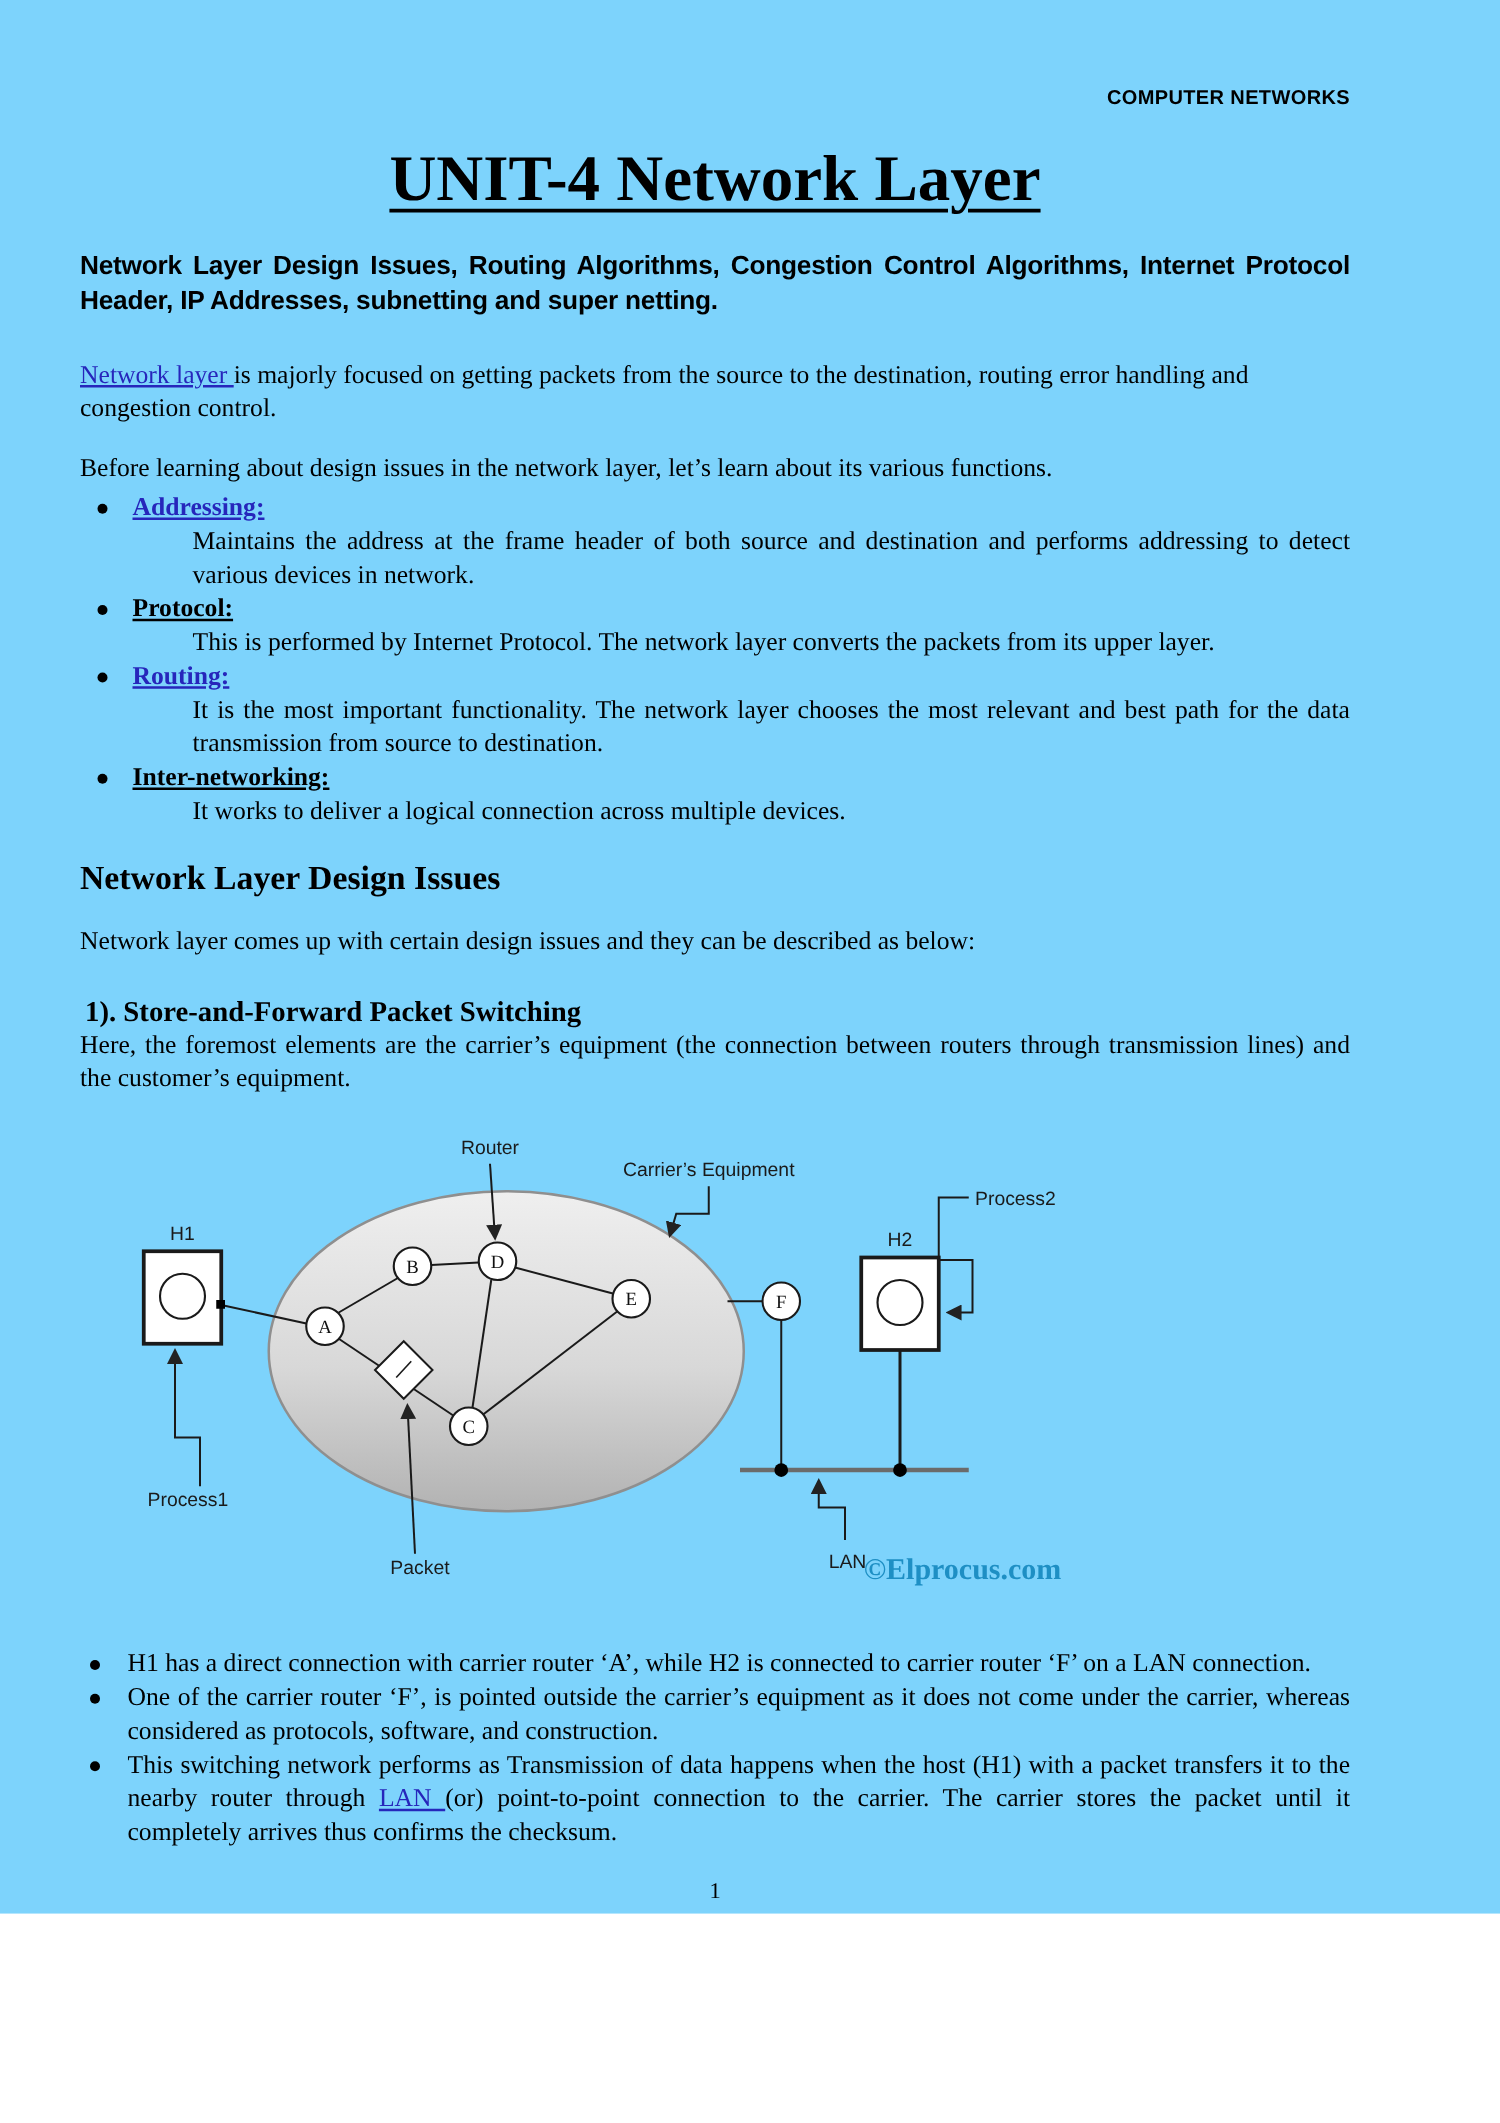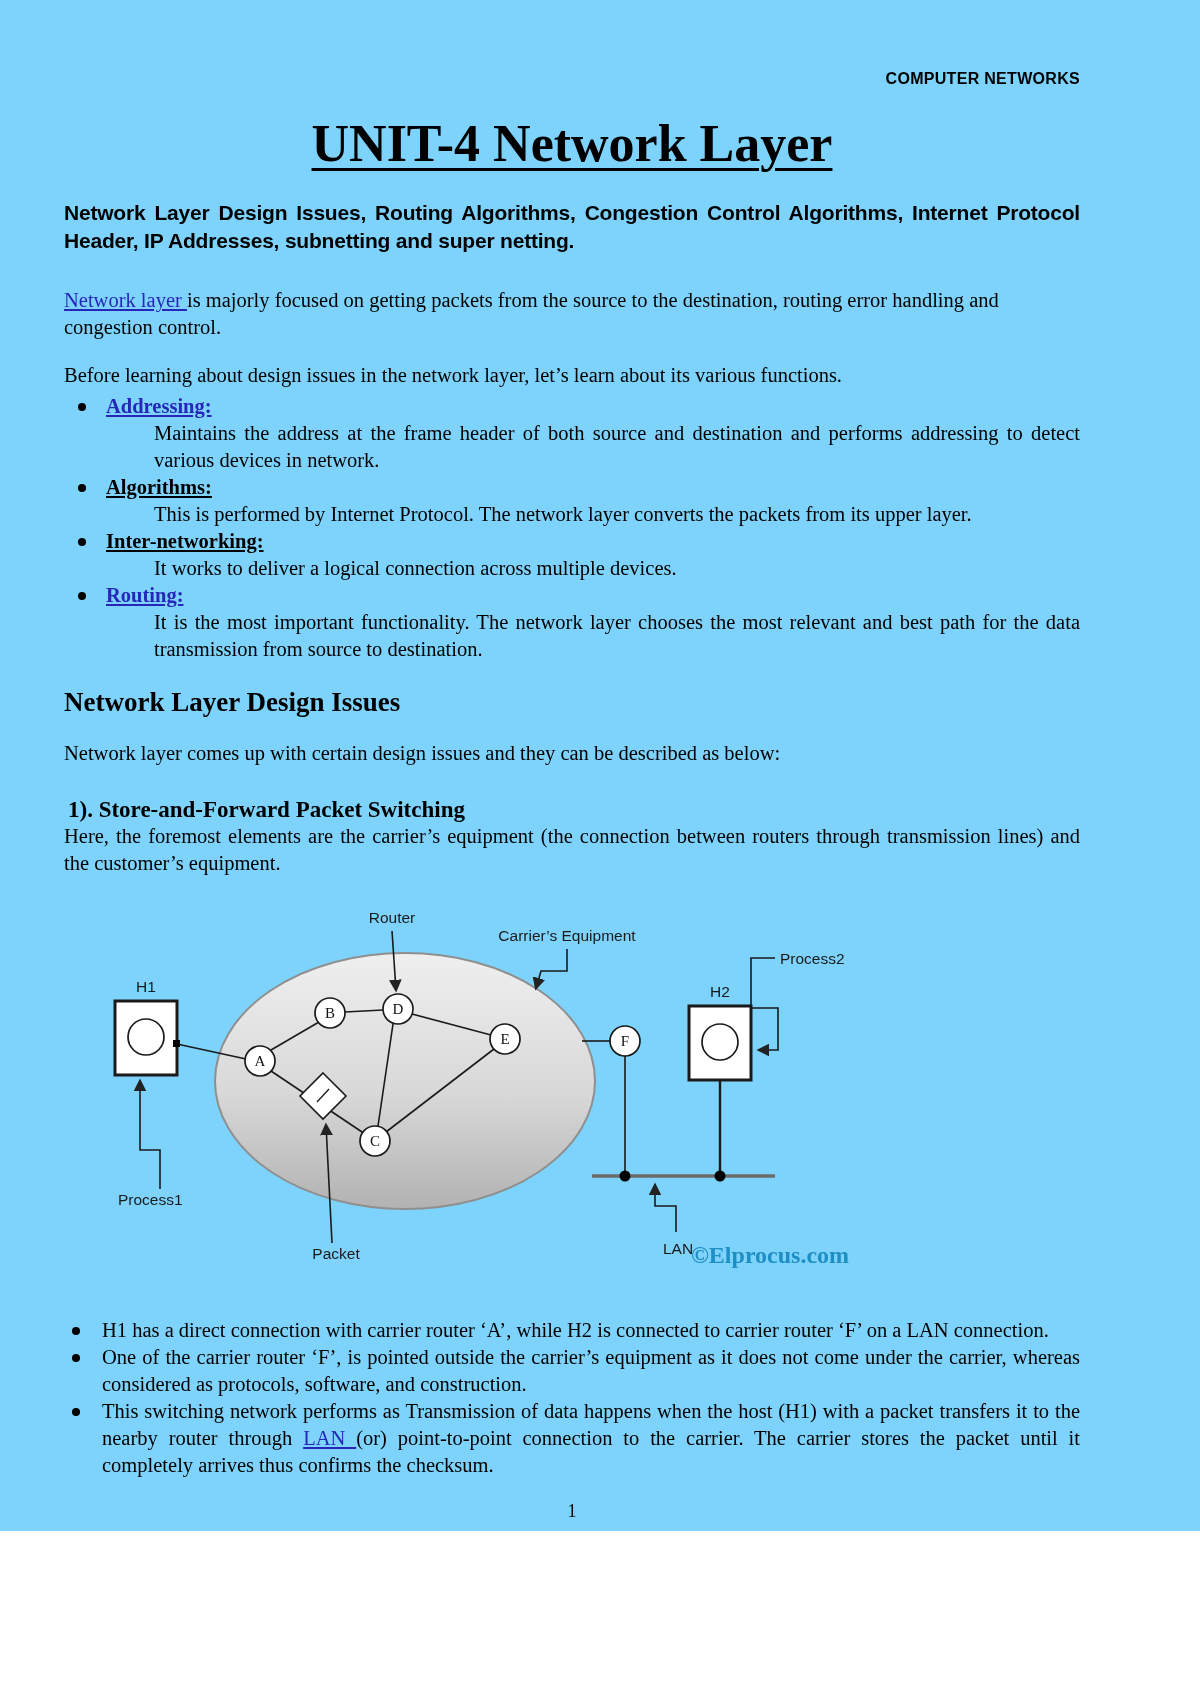--- a/index.html
+++ b/index.html
@@ -62,30 +62,30 @@
 
   <p class="p p1"><a class="link">Network layer </a><span>is majorly focused on getting packets from the source to the destination, routing error handling and congestion control.</span></p>
   <p class="p" style="margin:0">Before learning about design issues in the network layer, let’s learn about its various functions.</p>
 
   <ul class="functions">
     <li>
       <a class="fn-label link">Addressing:</a>
       <div class="fn-desc">Maintains the address at the frame header of both source and destination and performs addressing to detect various devices in network.</div>
     </li>
     <li>
-      <span class="fn-label plain">Algorithms:</span>
+      <span class="fn-label plain">Protocol:</span>
       <div class="fn-desc">This is performed by Internet Protocol. The network layer converts the packets from its upper layer.</div>
+    </li>
+    <li>
+      <a class="fn-label link">Routing:</a>
+      <div class="fn-desc">It is the most important functionality. The network layer chooses the most relevant and best path for the data transmission from source to destination.</div>
     </li>
     <li>
       <span class="fn-label plain">Inter-networking:</span>
       <div class="fn-desc">It works to deliver a logical connection across multiple devices.</div>
-    </li>
-    <li>
-      <a class="fn-label link">Routing:</a>
-      <div class="fn-desc">It is the most important functionality. The network layer chooses the most relevant and best path for the data transmission from source to destination.</div>
     </li>
   </ul>
 
   <div class="h2">Network Layer Design Issues</div>
 
   <p class="p sec-intro">Network layer comes up with certain design issues and they can be described as below:</p>
 
   <div class="h3">1). Store-and-Forward Packet Switching</div>
   <p class="p sub-para" style="margin:0">Here, the foremost elements are the carrier’s equipment (the connection between routers through transmission lines) and the customer’s equipment.</p>
 

